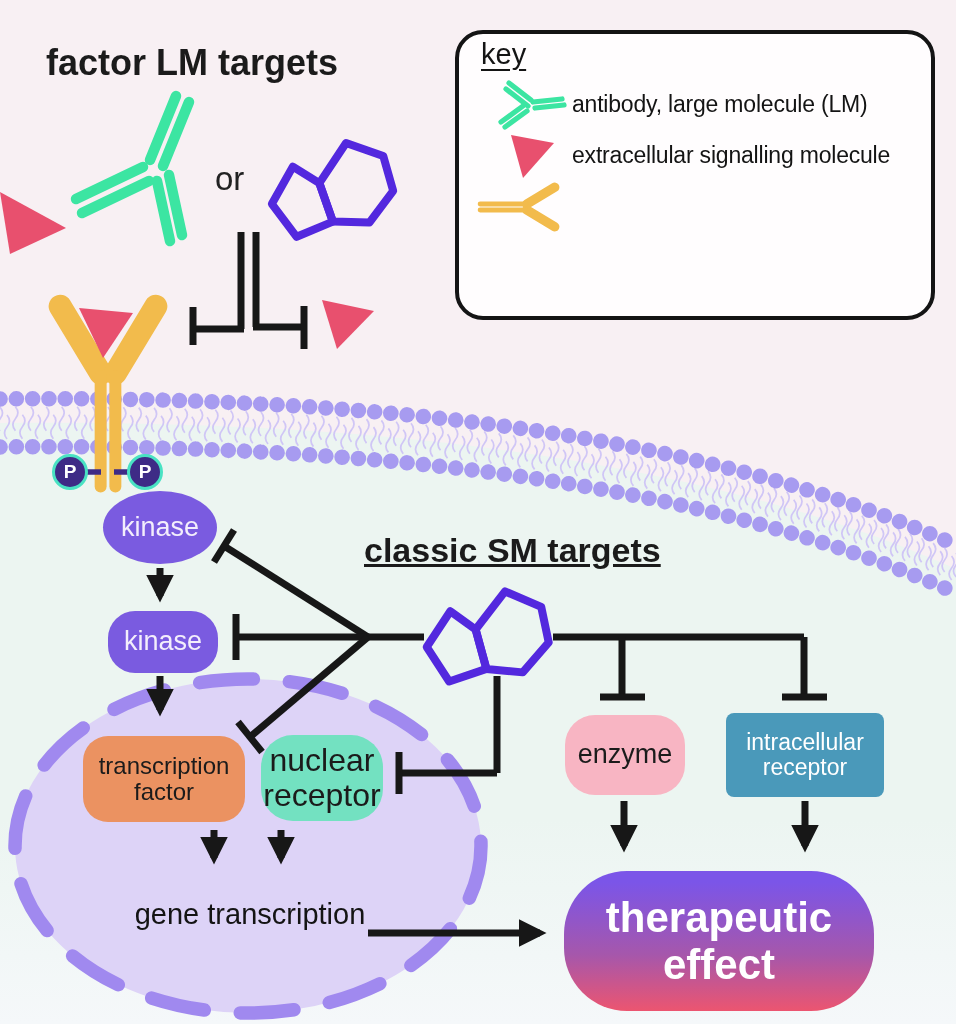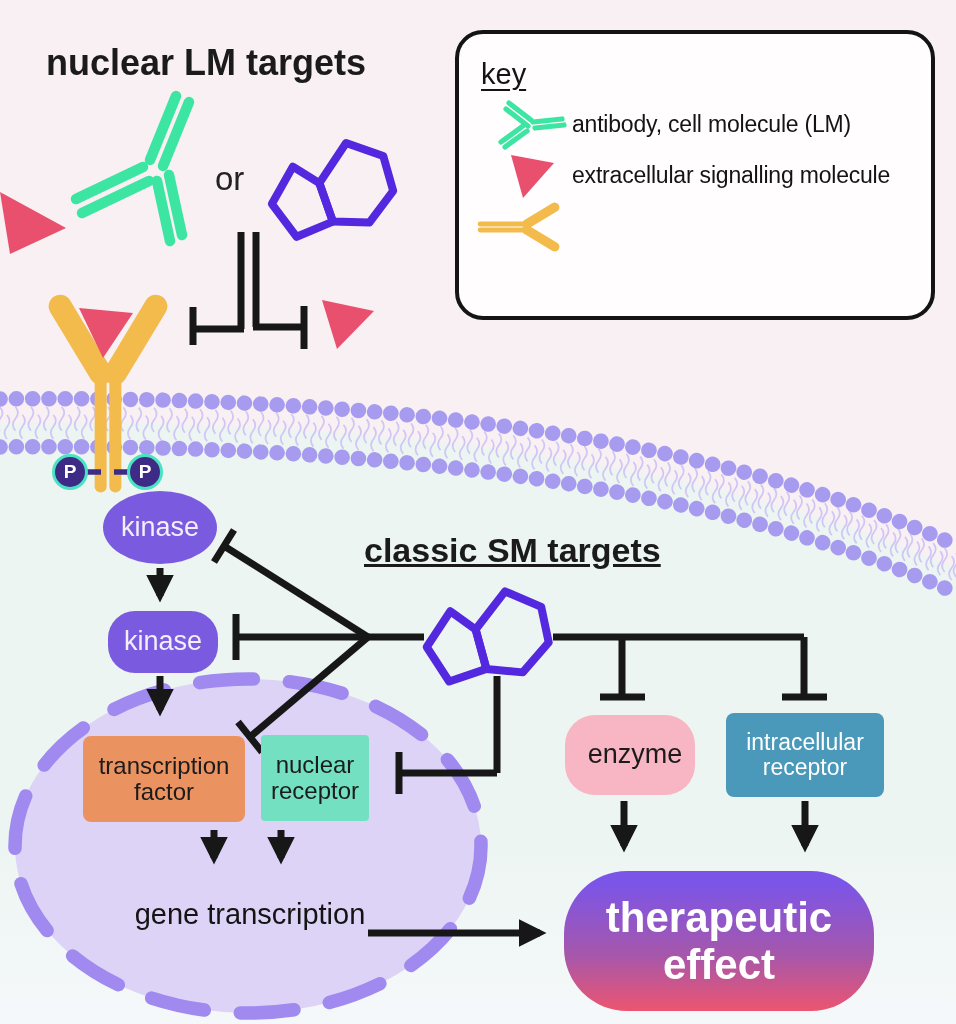--- a/index.html
+++ b/index.html
@@ -10,41 +10,41 @@
   #art{position:absolute;left:0;top:0;}
   .abs{position:absolute;}
   .title{font-weight:bold;color:#1b1b1b;white-space:nowrap;}
   .title-lm{left:46px;top:42px;font-size:36px;}
   .title-sm{left:364px;top:531px;font-size:34px;text-decoration:underline;}
   .or-label{left:215px;top:160px;font-size:33px;color:#222;font-weight:500;}
 
   
   .keybox{left:455px;top:30px;width:480px;height:290px;box-sizing:border-box;
           background:#fffdfe;border:4px solid #141414;border-radius:28px;
-          padding:20px 16px 8px 16px;}
+          padding:0 16px 8px 16px;}
   .key-heading{font-size:29px;color:#141414;text-decoration:underline;
                text-underline-offset:5px;margin:4px 0 8px 6px;}
   .krow{display:flex;align-items:center;height:51px;}
   .krow .kicon{width:97px;height:52px;flex:0 0 97px;position:relative;}
   .krow .kicon svg{position:absolute;left:0;top:0;}
   .klabel{font-size:23px;color:#141414;letter-spacing:-0.2px;white-space:nowrap;}
 
   
   .node{display:flex;align-items:center;justify-content:center;text-align:center;
         color:#1b1b1b;line-height:1.08;}
   .kinase1{left:103px;top:491px;width:114px;height:73px;border-radius:50%;
            background:#7a5be0;color:#f3eefc;font-size:27px;}
   .kinase2{left:108px;top:611px;width:110px;height:62px;border-radius:27px;
            background:#7a5be0;color:#f3eefc;font-size:27px;}
-  .tf{left:83px;top:736px;width:162px;height:86px;border-radius:8px;
+  .tf{left:83px;top:736px;width:162px;height:86px;border-radius:25px;
       background:#eb9261;font-size:24px;}
-  .nr{left:261px;top:735px;width:108px;height:86px;border-radius:4px;
-      background:#73e1c1;font-size:24px;}
+  .nr{left:261px;top:735px;width:122px;height:86px;border-radius:32px;
+      background:#73e1c1;font-size:32px;}
   .enzyme{left:565px;top:715px;width:120px;height:80px;border-radius:30px;
-          background:#f8b5c3;font-size:27px;padding-left:10px;}
+          background:#f8b5c3;font-size:27px;}
   .ir{left:726px;top:713px;width:158px;height:84px;border-radius:8px;
       background:#4a99ba;color:#fff;font-size:23px;}
   .pill{left:564px;top:871px;width:310px;height:140px;border-radius:63px;
         background:linear-gradient(180deg,#7b55e8 8%,#a657ab 60%,#ec5570 100%);
         color:#fff;font-weight:bold;font-size:42px;line-height:1.12;}
   .gene{left:95px;top:898px;width:310px;text-align:center;font-weight:normal;
         font-size:29px;color:#141414;line-height:1.15;}
 
   
   .pcirc{width:36px;height:36px;box-sizing:border-box;border-radius:50%;
@@ -148,33 +148,33 @@
       <path d="M160,568 L160,596"></path>
       <path d="M160,676 L160,710"></path>
       <path d="M214,830 L214,858"></path>
       <path d="M281,830 L281,858"></path>
       <path d="M368,933 L540,933"></path>
       <path d="M624,801 L624,846"></path>
       <path d="M805,801 L805,846"></path>
     </g>
   </svg>
 
-  <div class="abs title title-lm">nuclear LM targets</div>
+  <div class="abs title title-lm">factor LM targets</div>
   <div class="abs title title-sm">classic SM targets</div>
   <div class="abs or-label">or</div>
 
   <div class="abs keybox">
     <div class="key-heading">key</div>
     <div class="krow">
       <span class="kicon">
         <svg width="97" height="52" viewBox="0 0 97 52">
           <use href="#antibody-local" transform="translate(55,30) rotate(-90) scale(0.5)"></use>
         </svg>
       </span>
-      <span class="klabel">antibody, cell molecule (LM)</span>
+      <span class="klabel">antibody, large molecule (LM)</span>
     </div>
     <div class="krow">
       <span class="kicon">
         <svg width="97" height="52" viewBox="0 0 97 52">
           <polygon points="36,5 79,13 48,48" fill="#e8506e"></polygon>
         </svg>
       </span>
       <span class="klabel">extracellular signalling molecule</span>
     </div>
     <div class="krow">

